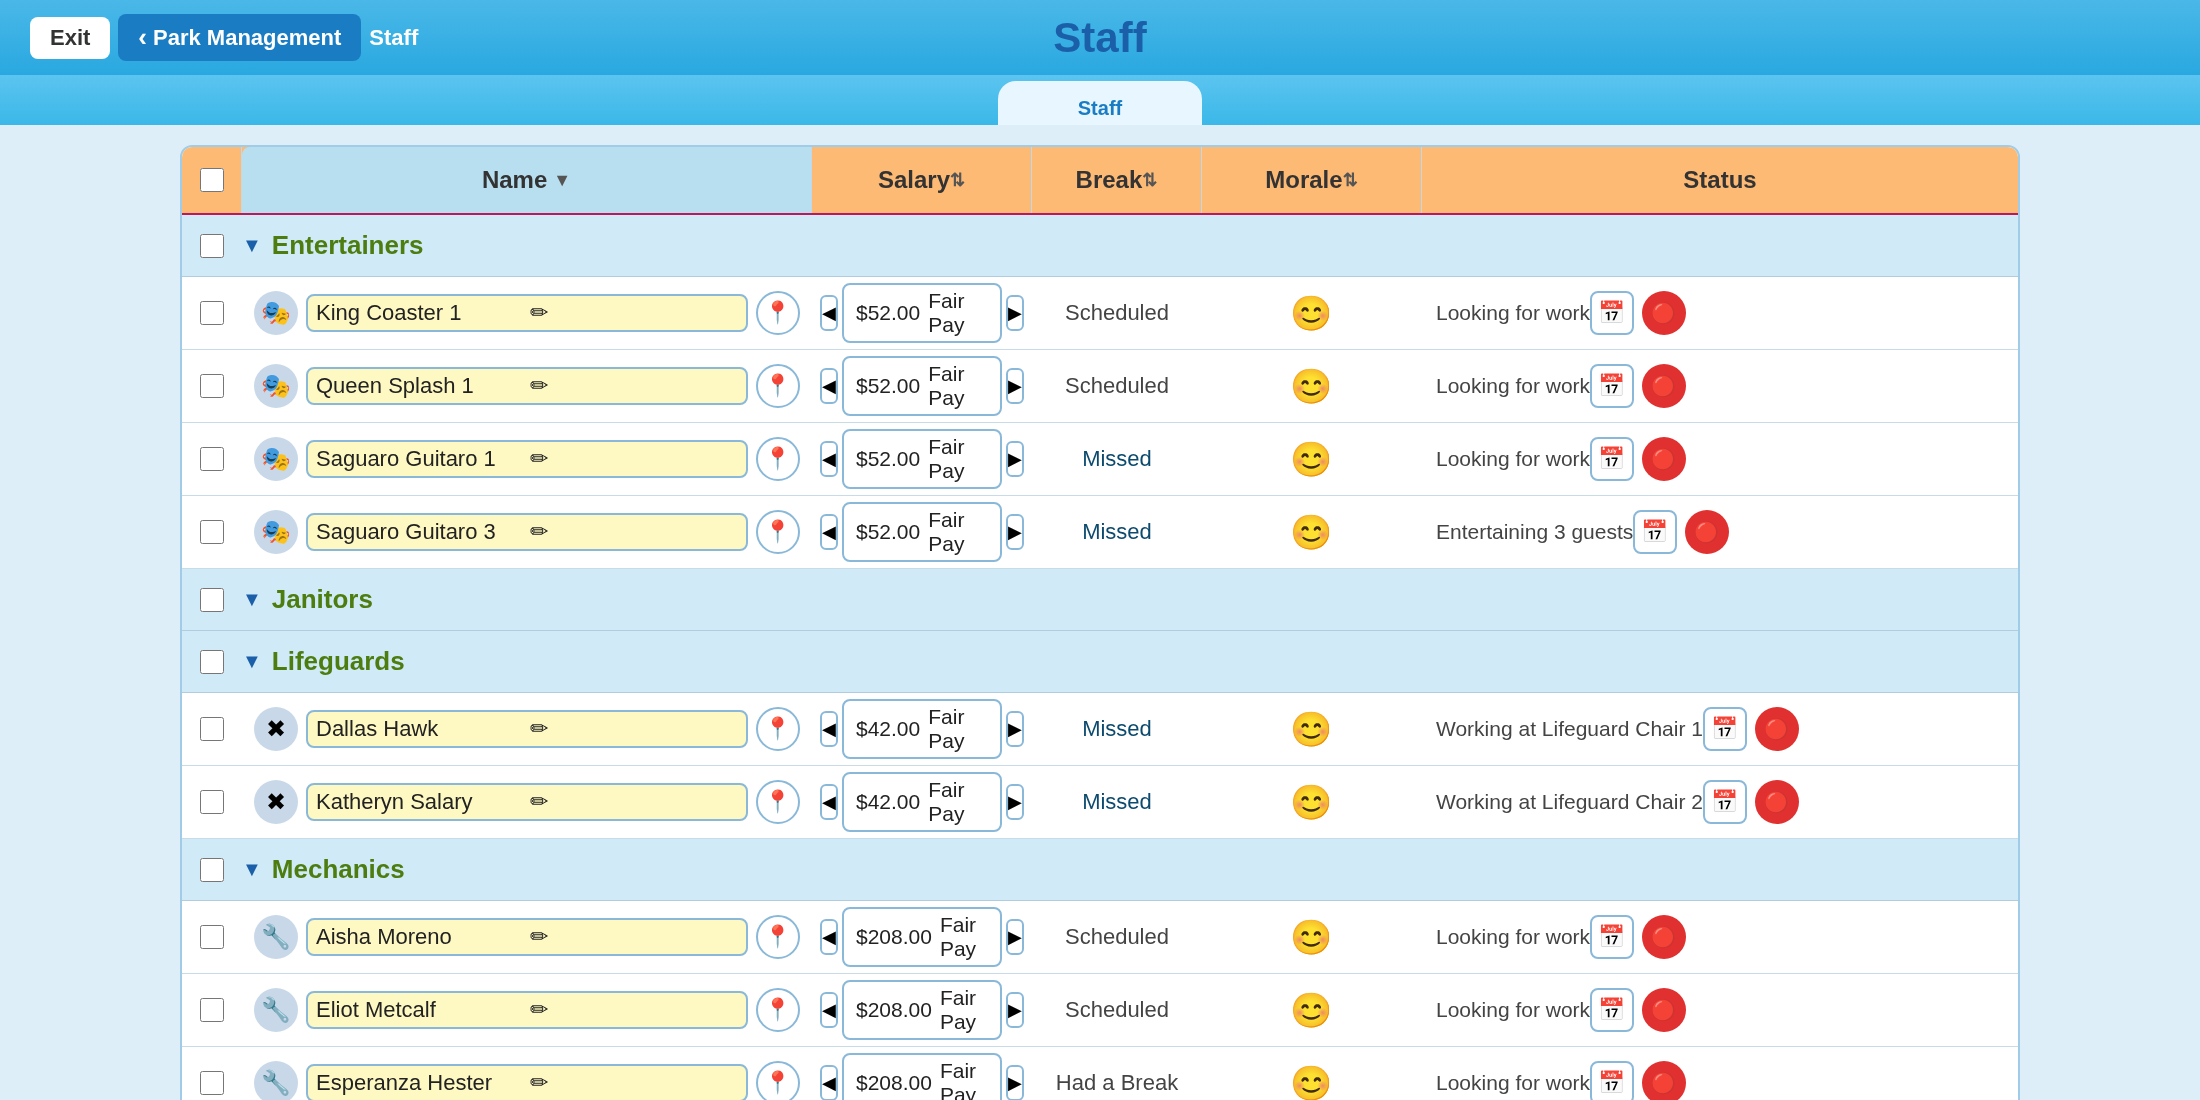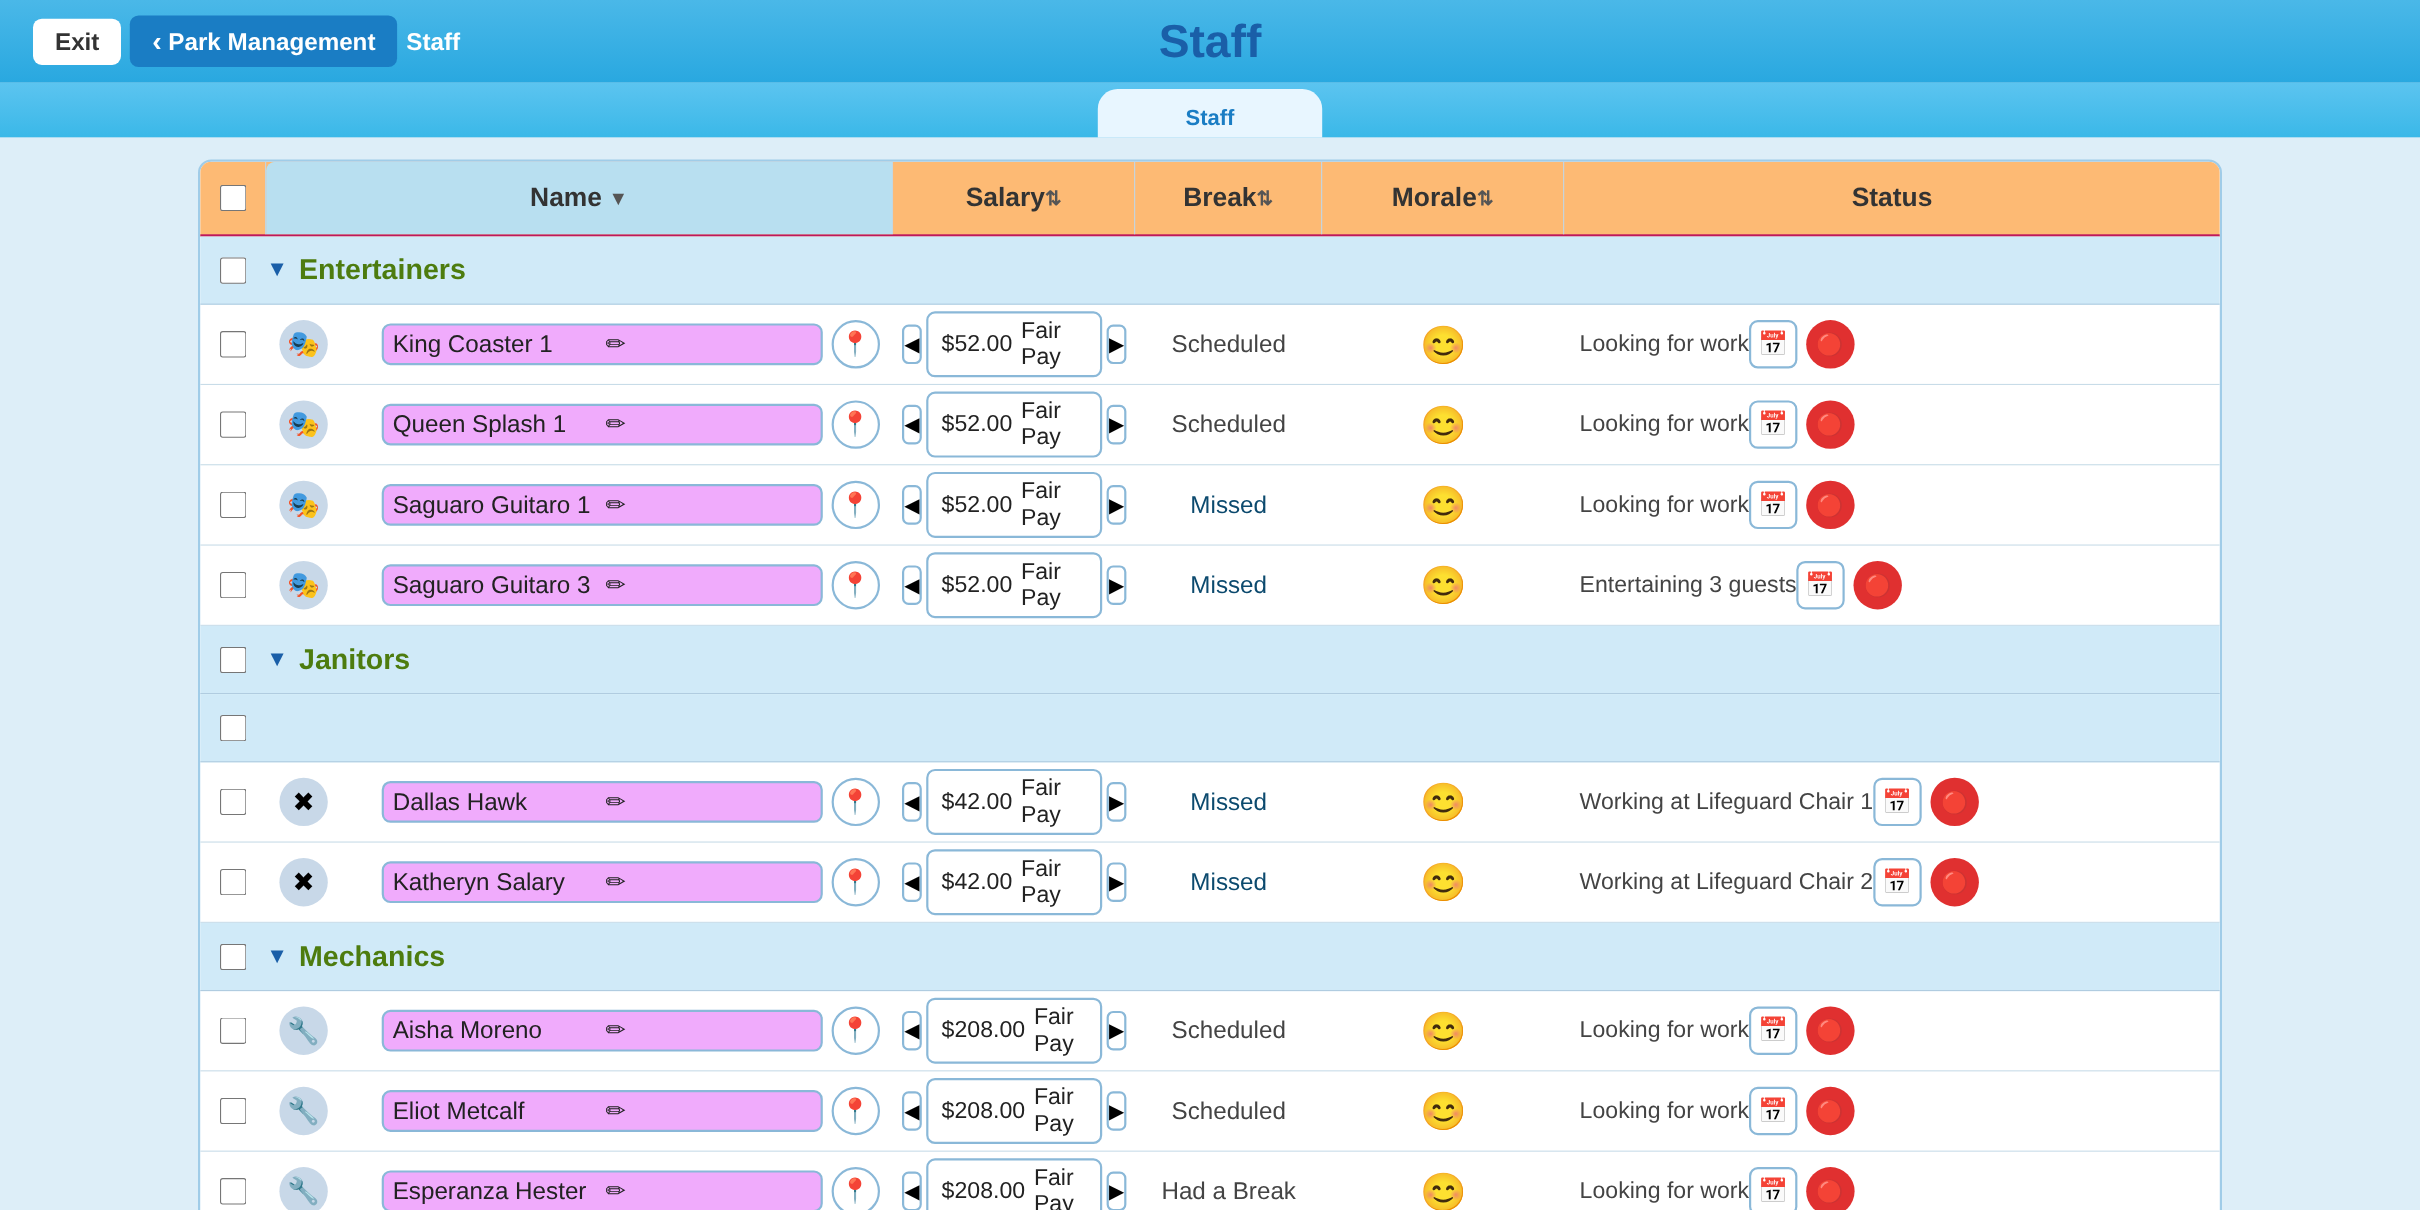--- a/index.html
+++ b/index.html
@@ -192,28 +192,27 @@
       border-radius: 50%;
       display: flex;
       align-items: center;
       justify-content: center;
       font-size: 24px;
       flex-shrink: 0;
     }
     .name-input-wrapper {
       display: flex;
       align-items: center;
-      background: #f0abfc;
+      background: #fef9c3;
       border: 2px solid #8ab8d8;
       border-radius: 8px;
       padding: 4px 8px;
       gap: 6px;
       flex: 1;
       min-width: 200px;
-      margin-left: 41px;
     }
     .name-input-wrapper span {
       font-size: 22px;
       color: #222;
       flex: 1;
     }
     .edit-icon {
       font-size: 20px;
       color: #666;
       cursor: pointer;
@@ -513,20 +512,21 @@
         <div class="group-row">
     <div class="group-checkbox">
       <input type="checkbox" class="row-checkbox" style="">
     </div>
     <div class="group-label">Janitors</div>
   </div>
         <div class="group-row">
     <div class="group-checkbox">
       <input type="checkbox" class="row-checkbox" style="">
     </div>
+    <div class="group-label">Lifeguards</div>
   </div>
         <div class="staff-row">
       <div class="cell">
         <input type="checkbox" class="row-checkbox" style="">
       </div>
       <div class="cell name-cell">
         <div class="staff-icon">✖</div>
         <div class="name-input-wrapper">
           <span>Dallas Hawk</span>
           <span class="edit-icon">✏</span>

